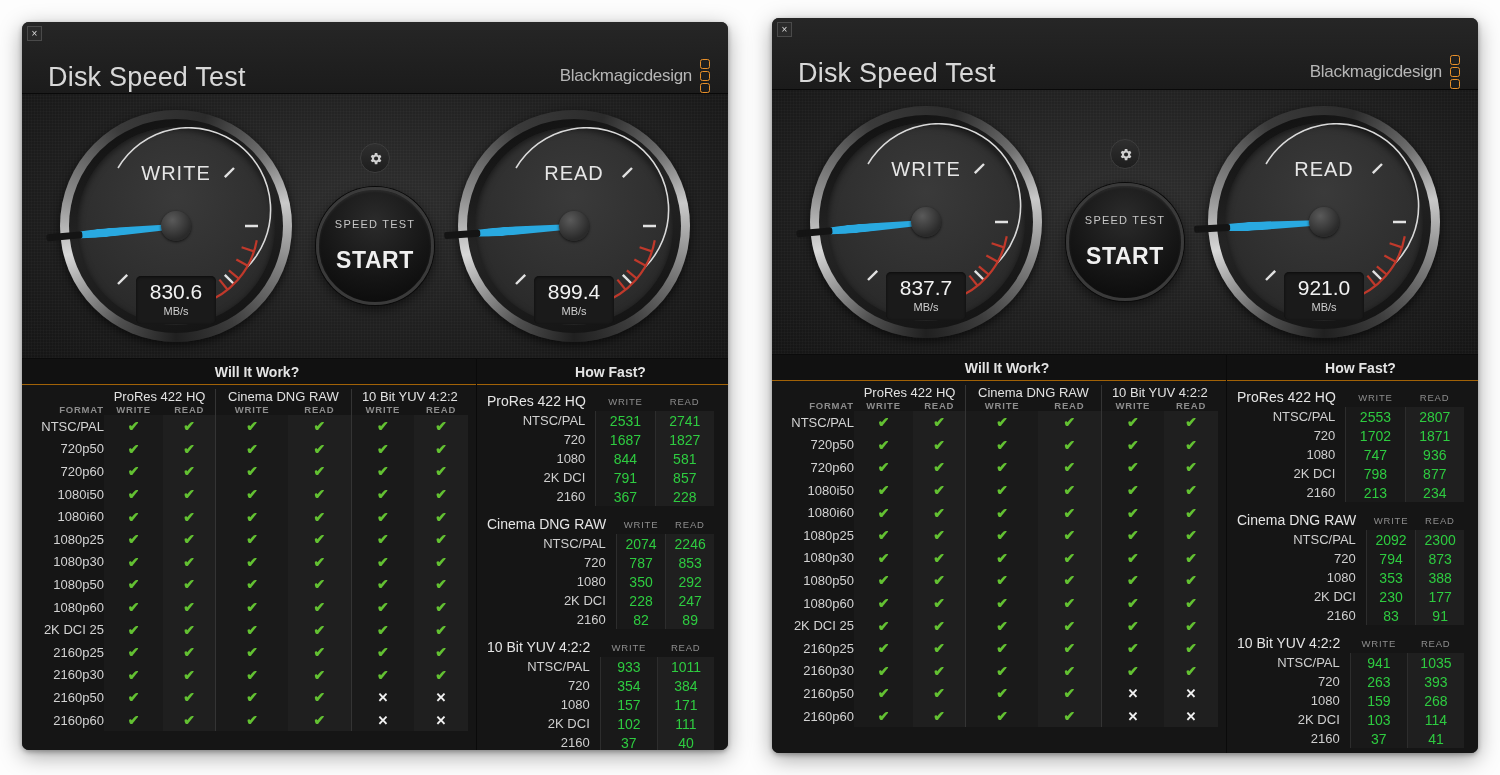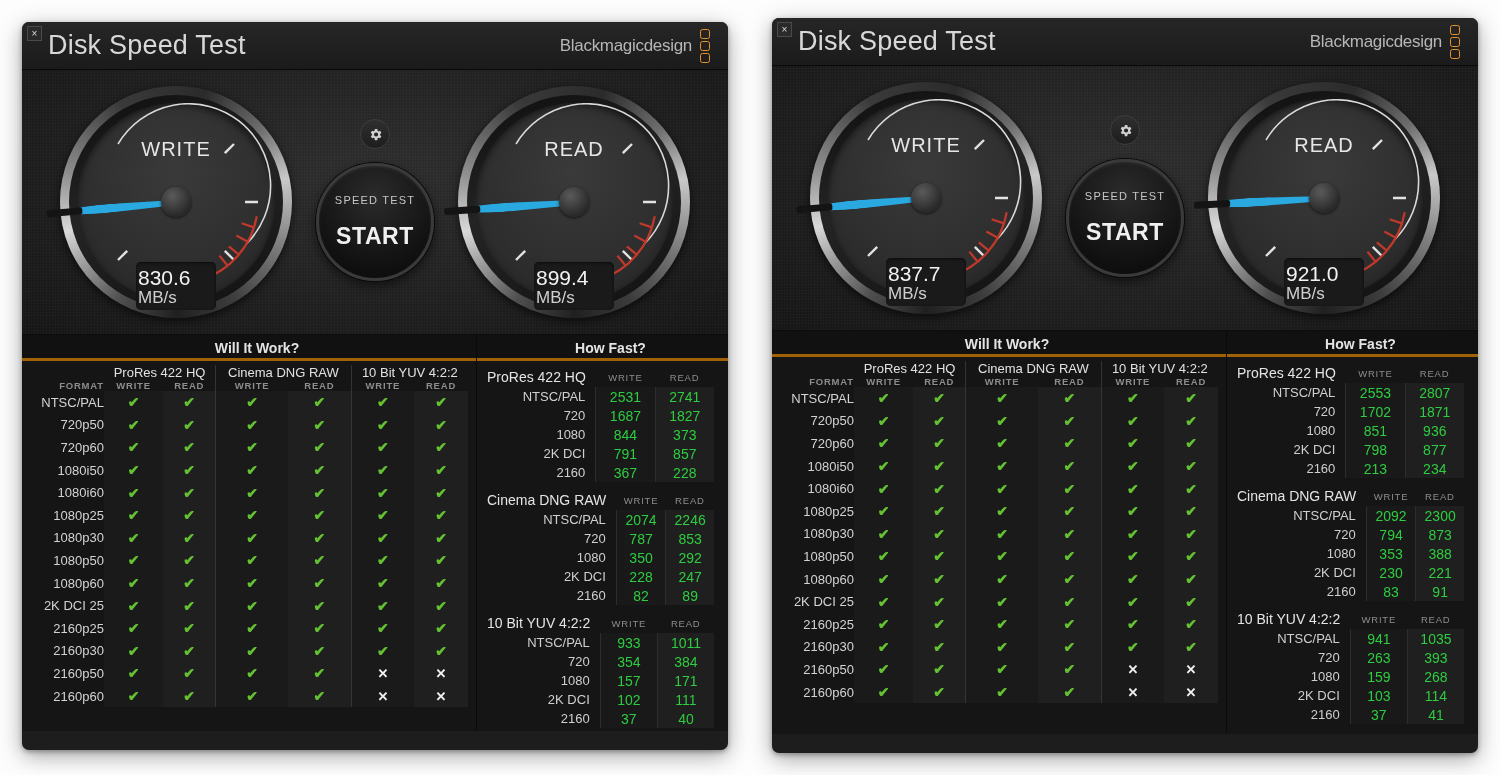--- a/index.html
+++ b/index.html
@@ -35,25 +35,25 @@
     color: #dcdcdc;
     font-size: 10px;
     line-height: 13px;
     text-align: center;
     z-index: 20;
     cursor: pointer;
   }
 
   .titlebar {
     position: relative;
-    height: 48px;
+    height: 72px;
     background: linear-gradient(#262626, #1b1b1b);
     border-bottom: 1px solid #090909;
     display: flex;
-    align-items: center;
+    align-items: flex-end;
     padding: 0 18px 0 26px;
   }
   .app-title {
     color: #d8d8d8;
     font-size: 27px;
     font-weight: 400;
     letter-spacing: 0.2px;
     flex: 1;
   }
   .brand {
@@ -152,40 +152,40 @@
   }
   .needle .tail {
     position: absolute;
     right: -34px; top: 1px;
     width: 36px; height: 7px;
     background: #141414;
     border-radius: 2px;
   }
   .readout {
     position: absolute;
-    left: 50%; bottom: 8px;
+    left: 50%; bottom: 18px;
     transform: translateX(-50%);
     width: 80px;
     background: #1a1a1a;
     border-radius: 5px;
     padding: 4px 2px 5px;
-    text-align: left;
+    text-align: center;
     z-index: 7;
     box-shadow: inset 0 1px 3px rgba(0,0,0,0.6);
   }
   .readout .val {
     display: block;
     color: #f2f2f2;
     font-size: 21px;
     line-height: 24px;
   }
   .readout .unit {
     display: block;
     color: #cfcfcf;
-    font-size: 17px;
+    font-size: 11px;
     line-height: 15px;
   }
 
   .center-col {
     display: flex;
     flex-direction: column;
     align-items: center;
     gap: 14px;
     padding-bottom: 4px;
   }
@@ -223,21 +223,21 @@
   .panel-fast { flex: 1; }
 
   .panel-head {
     height: 26px;
     background: #111;
     color: #e4e4e4;
     font-size: 14px;
     font-weight: 700;
     text-align: center;
     line-height: 26px;
-    border-bottom: 3px solid #a16207;
+    border-bottom: 1px solid #a16207;
     padding-left: 16px;
   }
   .wtable-wrap { padding: 4px 8px 0 6px; }
   table.wk { width: 100%; border-collapse: collapse; }
   table.wk th, table.wk td { padding: 0; }
   .grp-th {
     color: #e2e2e2; font-size: 13px; font-weight: 400;
     text-align: center; padding-bottom: 1px; padding-top: 4px;
   }
   .sub-th {
@@ -547,21 +547,21 @@
         <td class="hf-val alt">2741</td>
       </tr>
                   <tr>
         <td class="hf-row-label">720</td>
         <td class="hf-val">1687</td>
         <td class="hf-val alt">1827</td>
       </tr>
                   <tr>
         <td class="hf-row-label">1080</td>
         <td class="hf-val">844</td>
-        <td class="hf-val alt">373</td>
+        <td class="hf-val alt">581</td>
       </tr>
                   <tr>
         <td class="hf-row-label">2K DCI</td>
         <td class="hf-val">791</td>
         <td class="hf-val alt">857</td>
       </tr>
                   <tr>
         <td class="hf-row-label">2160</td>
         <td class="hf-val">367</td>
         <td class="hf-val alt">228</td>
@@ -901,21 +901,21 @@
         <td class="hf-val">2553</td>
         <td class="hf-val alt">2807</td>
       </tr>
                   <tr>
         <td class="hf-row-label">720</td>
         <td class="hf-val">1702</td>
         <td class="hf-val alt">1871</td>
       </tr>
                   <tr>
         <td class="hf-row-label">1080</td>
-        <td class="hf-val">851</td>
+        <td class="hf-val">747</td>
         <td class="hf-val alt">936</td>
       </tr>
                   <tr>
         <td class="hf-row-label">2K DCI</td>
         <td class="hf-val">798</td>
         <td class="hf-val alt">877</td>
       </tr>
                   <tr>
         <td class="hf-row-label">2160</td>
         <td class="hf-val">213</td>
@@ -943,21 +943,21 @@
         <td class="hf-val alt">873</td>
       </tr>
                   <tr>
         <td class="hf-row-label">1080</td>
         <td class="hf-val">353</td>
         <td class="hf-val alt">388</td>
       </tr>
                   <tr>
         <td class="hf-row-label">2K DCI</td>
         <td class="hf-val">230</td>
-        <td class="hf-val alt">221</td>
+        <td class="hf-val alt">177</td>
       </tr>
                   <tr>
         <td class="hf-row-label">2160</td>
         <td class="hf-val">83</td>
         <td class="hf-val alt">91</td>
       </tr>
                 </tbody>
               </table>
             </div>
             <div class="fast-group">

